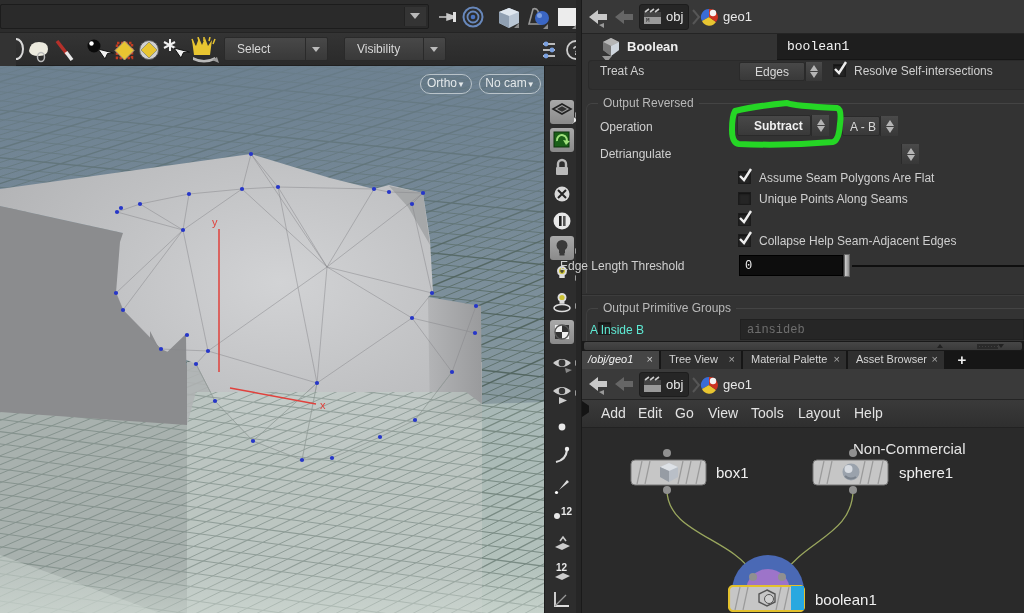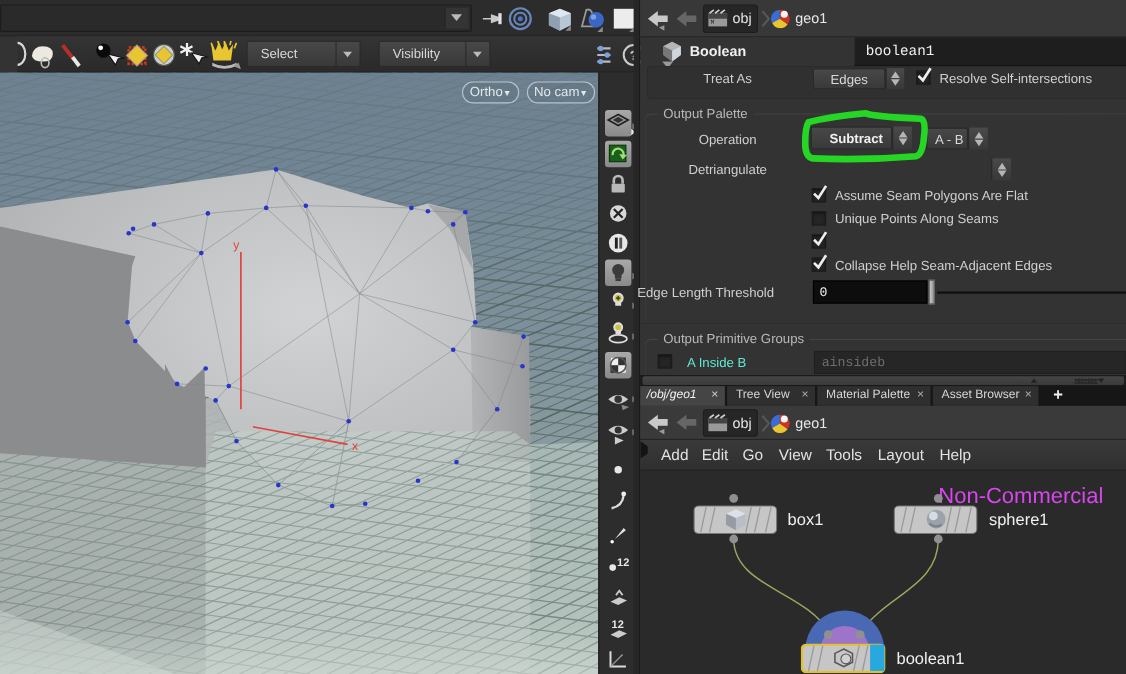--- a/index.html
+++ b/index.html
@@ -1,18 +1,18 @@
 <!DOCTYPE html>
 <html><head><meta charset="utf-8"><style>
 *{margin:0;padding:0;box-sizing:border-box}
 body{width:1024px;height:613px;overflow:hidden;background:#333;font-family:"Liberation Sans",sans-serif}
 #app{position:relative;width:1024px;height:613px}
 .abs{position:absolute}
 .lbl{position:absolute;color:#cfcfcf;font-size:12px}
-.rl{position:absolute;color:#cfcfcf;font-size:12px;text-align:center;white-space:nowrap}
+.rl{position:absolute;color:#cfcfcf;font-size:12px;text-align:left;white-space:nowrap}
 .lbl{white-space:nowrap}
 .dd{position:absolute;background:linear-gradient(#484848,#393939);border:1px solid #2a2a2a;border-radius:2px;color:#d8d8d8;font-size:12px}
 </style></head><body>
 <div id="app">
 <div class="abs" style="left:0;top:0;width:582px;height:33px;background:#2c2c2c;border-bottom:1px solid #242424">
  <div class="abs" style="left:0;top:4px;width:429px;height:25px;background:#2a2a2a;border:1px solid #1c1c1c;border-radius:2px">
   <div class="abs" style="right:2px;top:2px;width:22px;height:19px;background:#343434;border-left:1px solid #222"></div>
   <div class="abs" style="right:8px;top:8px;width:0;height:0;border-left:5px solid transparent;border-right:5px solid transparent;border-top:6px solid #b9b9b9"></div>
  </div>
  <svg class="abs" style="left:436px;top:5px" width="146" height="26" viewBox="0 0 146 26">
@@ -347,21 +347,21 @@
         <div style="width:0;height:0;border-left:4px solid transparent;border-right:4px solid transparent;border-bottom:6px solid #b5b5b5"></div>
         <div style="width:0;height:0;border-left:4px solid transparent;border-right:4px solid transparent;border-top:6px solid #b5b5b5"></div>
       </div>
 <div style="position:absolute;left:251px;top:64px;width:13px;height:13px;background:#252525;border:1px solid #1b1b1b;box-shadow:inset 0 1px 2px #111">
         <svg width="15" height="15" style="position:absolute;left:-1px;top:-4px">
           <path d="M2,8 L6,12 L13,1" stroke="#eee" stroke-width="2.4" fill="none"></path>
         </svg>
       </div>
 <div class="lbl" style="left:272px;top:64px">Resolve Self-intersections</div>
 <div class="abs" style="left:4px;top:103px;width:438px;height:190px;border-top:1px solid #444;border-left:1px solid #3e3e3e;border-radius:6px 0 0 0"></div>
-<div class="abs" style="left:16px;top:96px;background:#333;padding:0 5px;color:#b9b9b9;font-size:12px">Output Palette</div>
+<div class="abs" style="left:16px;top:96px;background:#333;padding:0 5px;color:#b9b9b9;font-size:12px">Output Reversed</div>
 <div class="rl" style="left:18px;top:120px;width:123px">Operation</div>
 <div class="dd" style="left:155px;top:115px;width:74px;height:21px">
         <span style="position:absolute;left:16px;top:3px;font-weight:bold;color:#f0f0f0">Subtract</span>
       </div>
       <div style="position:absolute;left:229px;top:115px;width:18px;height:21px;background:linear-gradient(#4a4a4a,#383838);border-left:1px solid #2a2a2a;display:flex;flex-direction:column;align-items:center;justify-content:center;gap:1px">
         <div style="width:0;height:0;border-left:4px solid transparent;border-right:4px solid transparent;border-bottom:6px solid #b5b5b5"></div>
         <div style="width:0;height:0;border-left:4px solid transparent;border-right:4px solid transparent;border-top:6px solid #b5b5b5"></div>
       </div>
 <div class="dd" style="left:260px;top:116px;width:38px;height:20px">
         <span style="position:absolute;left:7px;top:3px">A - B</span>
@@ -453,21 +453,21 @@
  <div class="abs" style="left:0;top:1px;width:7px;height:16px;background:#141414;clip-path:polygon(0 0,100% 30%,100% 70%,0 100%)"></div>
  <span class="abs" style="left:19px;top:5px">Add</span>
           <span class="abs" style="left:56px;top:5px">Edit</span>
  <span class="abs" style="left:93px;top:5px">Go</span>
           <span class="abs" style="left:126px;top:5px">View</span>
  <span class="abs" style="left:169px;top:5px">Tools</span>
           <span class="abs" style="left:216px;top:5px">Layout</span>
  <span class="abs" style="left:272px;top:5px">Help</span>
 </div>
 <div class="abs" style="left:0;top:77px;width:442px;height:185px;background:#2a2a2a;overflow:hidden">
- <span class="abs" style="left:271px;top:12px;color:#d946ef;font-size:20px">Non-Commercial</span>
+ <span class="abs" style="left:271px;top:12px;color:#e5e5e5;font-size:15px">Non-Commercial</span>
  <svg class="abs" style="left:0;top:0" width="442" height="185" viewBox="0 0 442 185">
   <path d="M85,62 C85,105 150,110 171,146" stroke="#9aa75e" stroke-width="1.3" fill="none"></path>
   <path d="M271,62 C271,105 225,112 201,146" stroke="#9aa75e" stroke-width="1.3" fill="none"></path>
   <path d="M150,163 A 36,36 0 0 1 222,163 Z" fill="#4a69b5"></path>
   <path d="M164,163 A 22,22 0 0 1 208,163 Z" fill="#9d74c9"></path>
   <circle cx="85" cy="25" r="4" fill="#909090"></circle>
             <circle cx="85" cy="62" r="4" fill="#909090"></circle>
   <circle cx="271" cy="25" r="4" fill="#909090"></circle>
             <circle cx="271" cy="62" r="4" fill="#909090"></circle>
   <circle cx="171" cy="149" r="4" fill="#909090"></circle>

